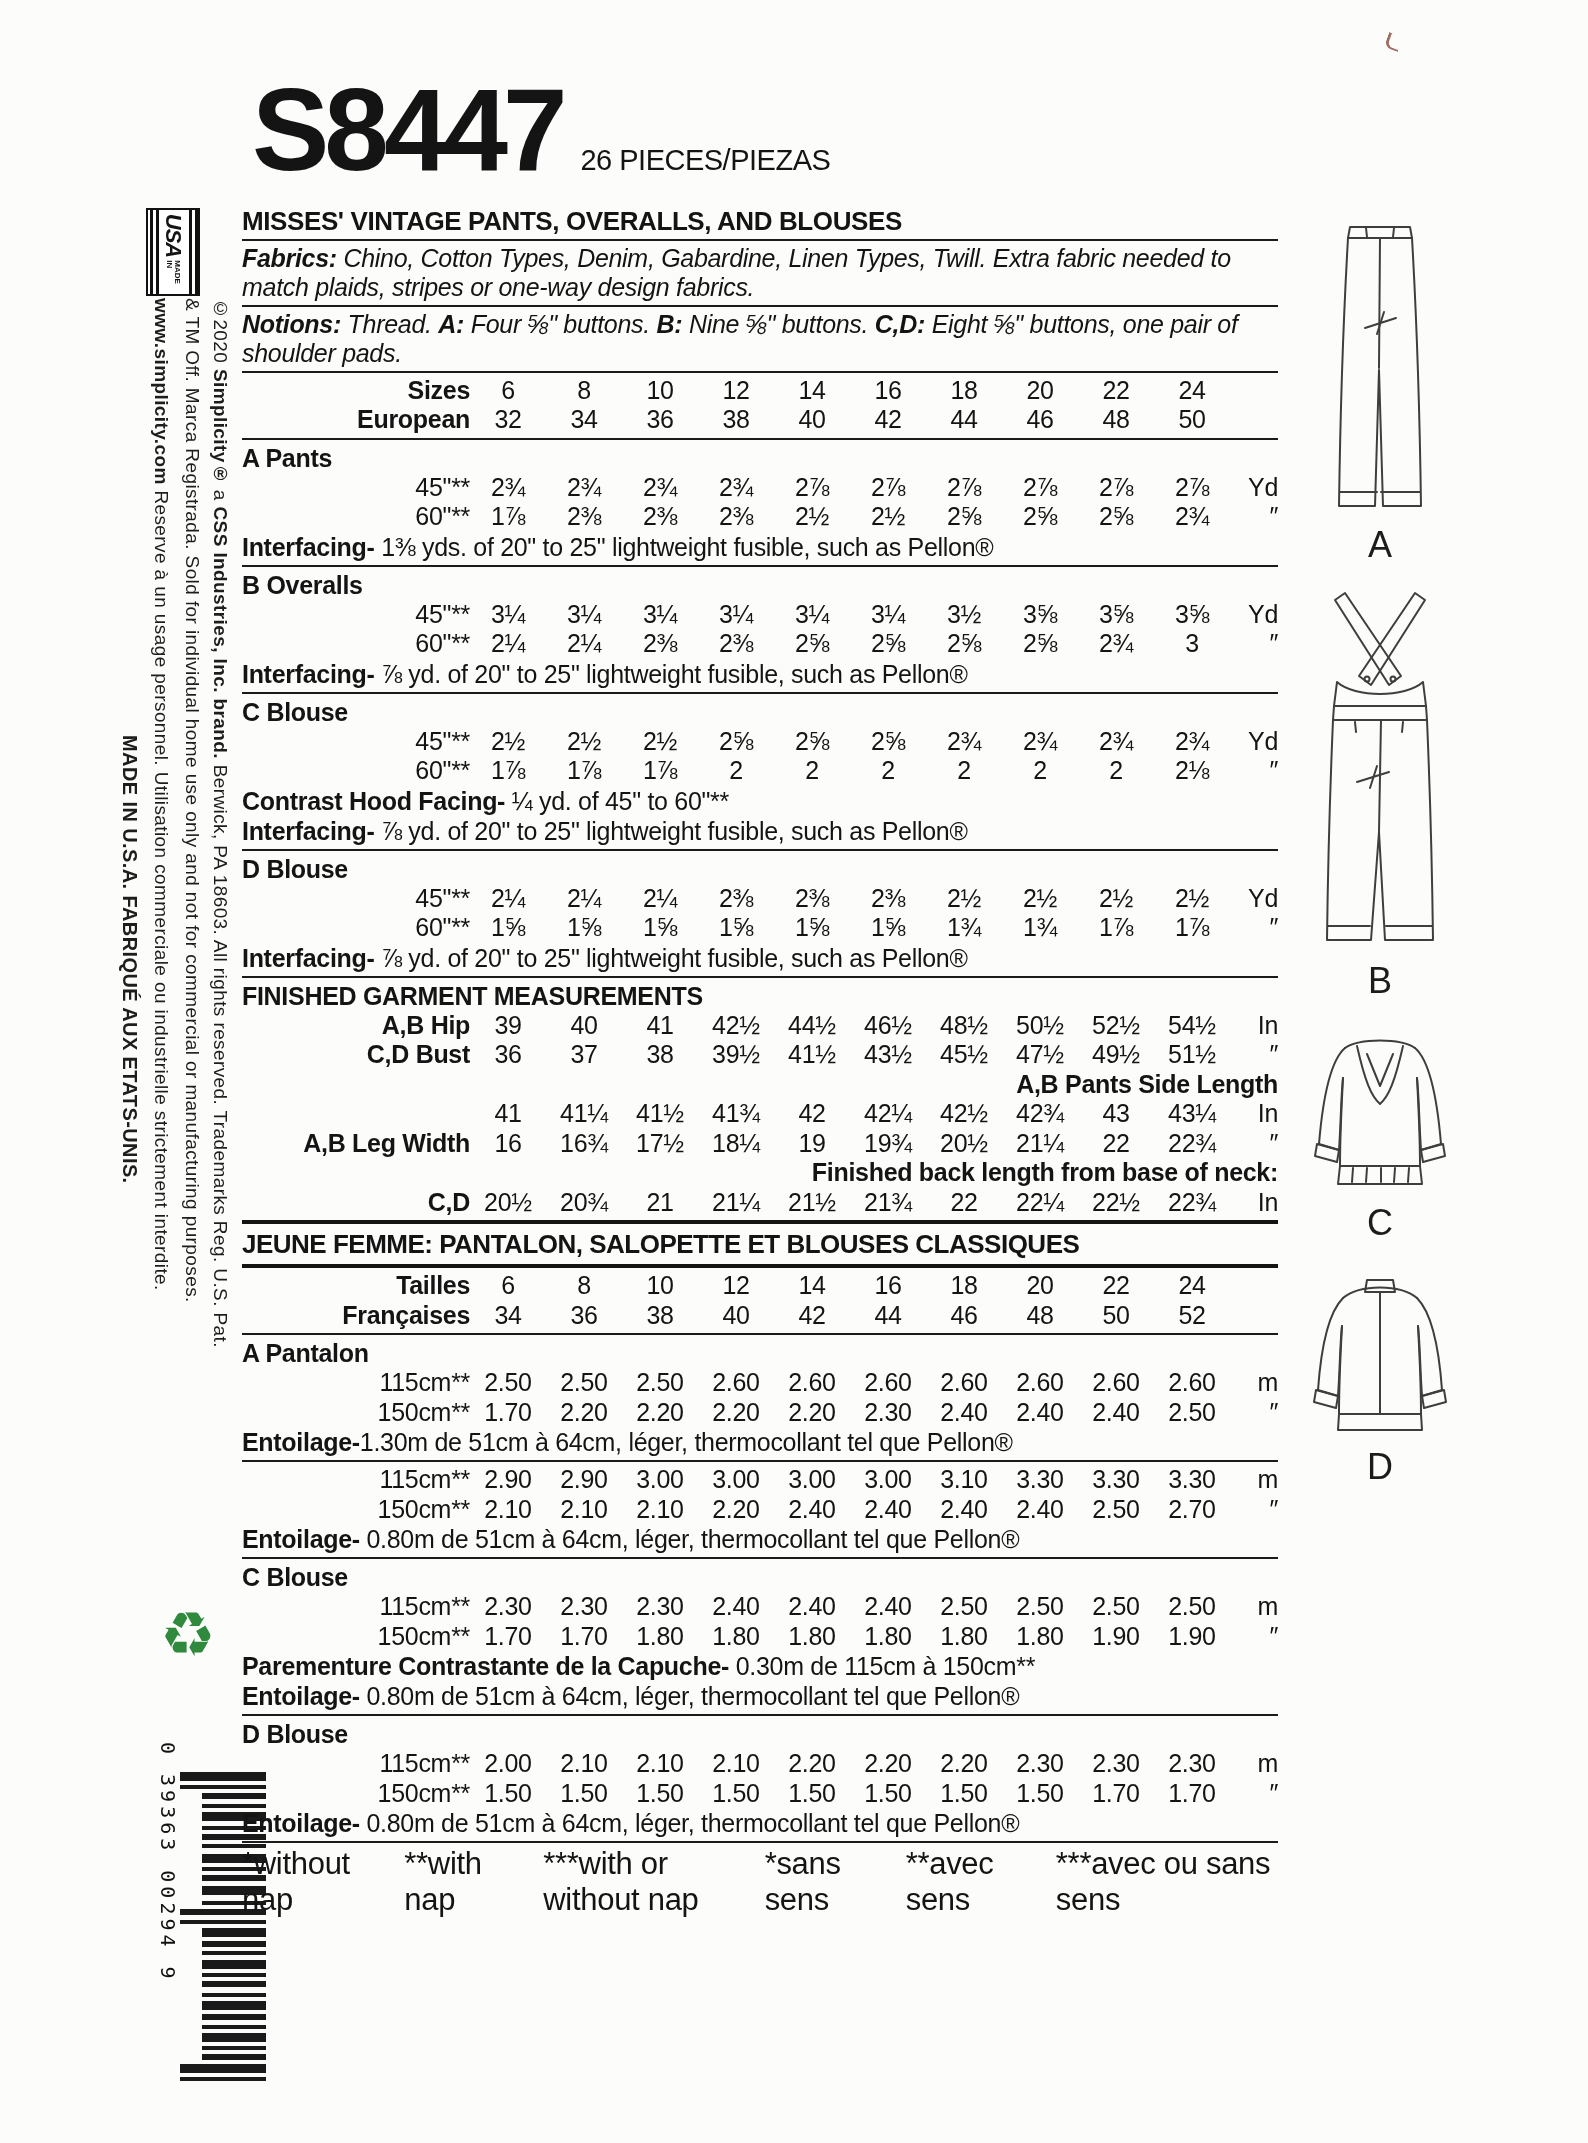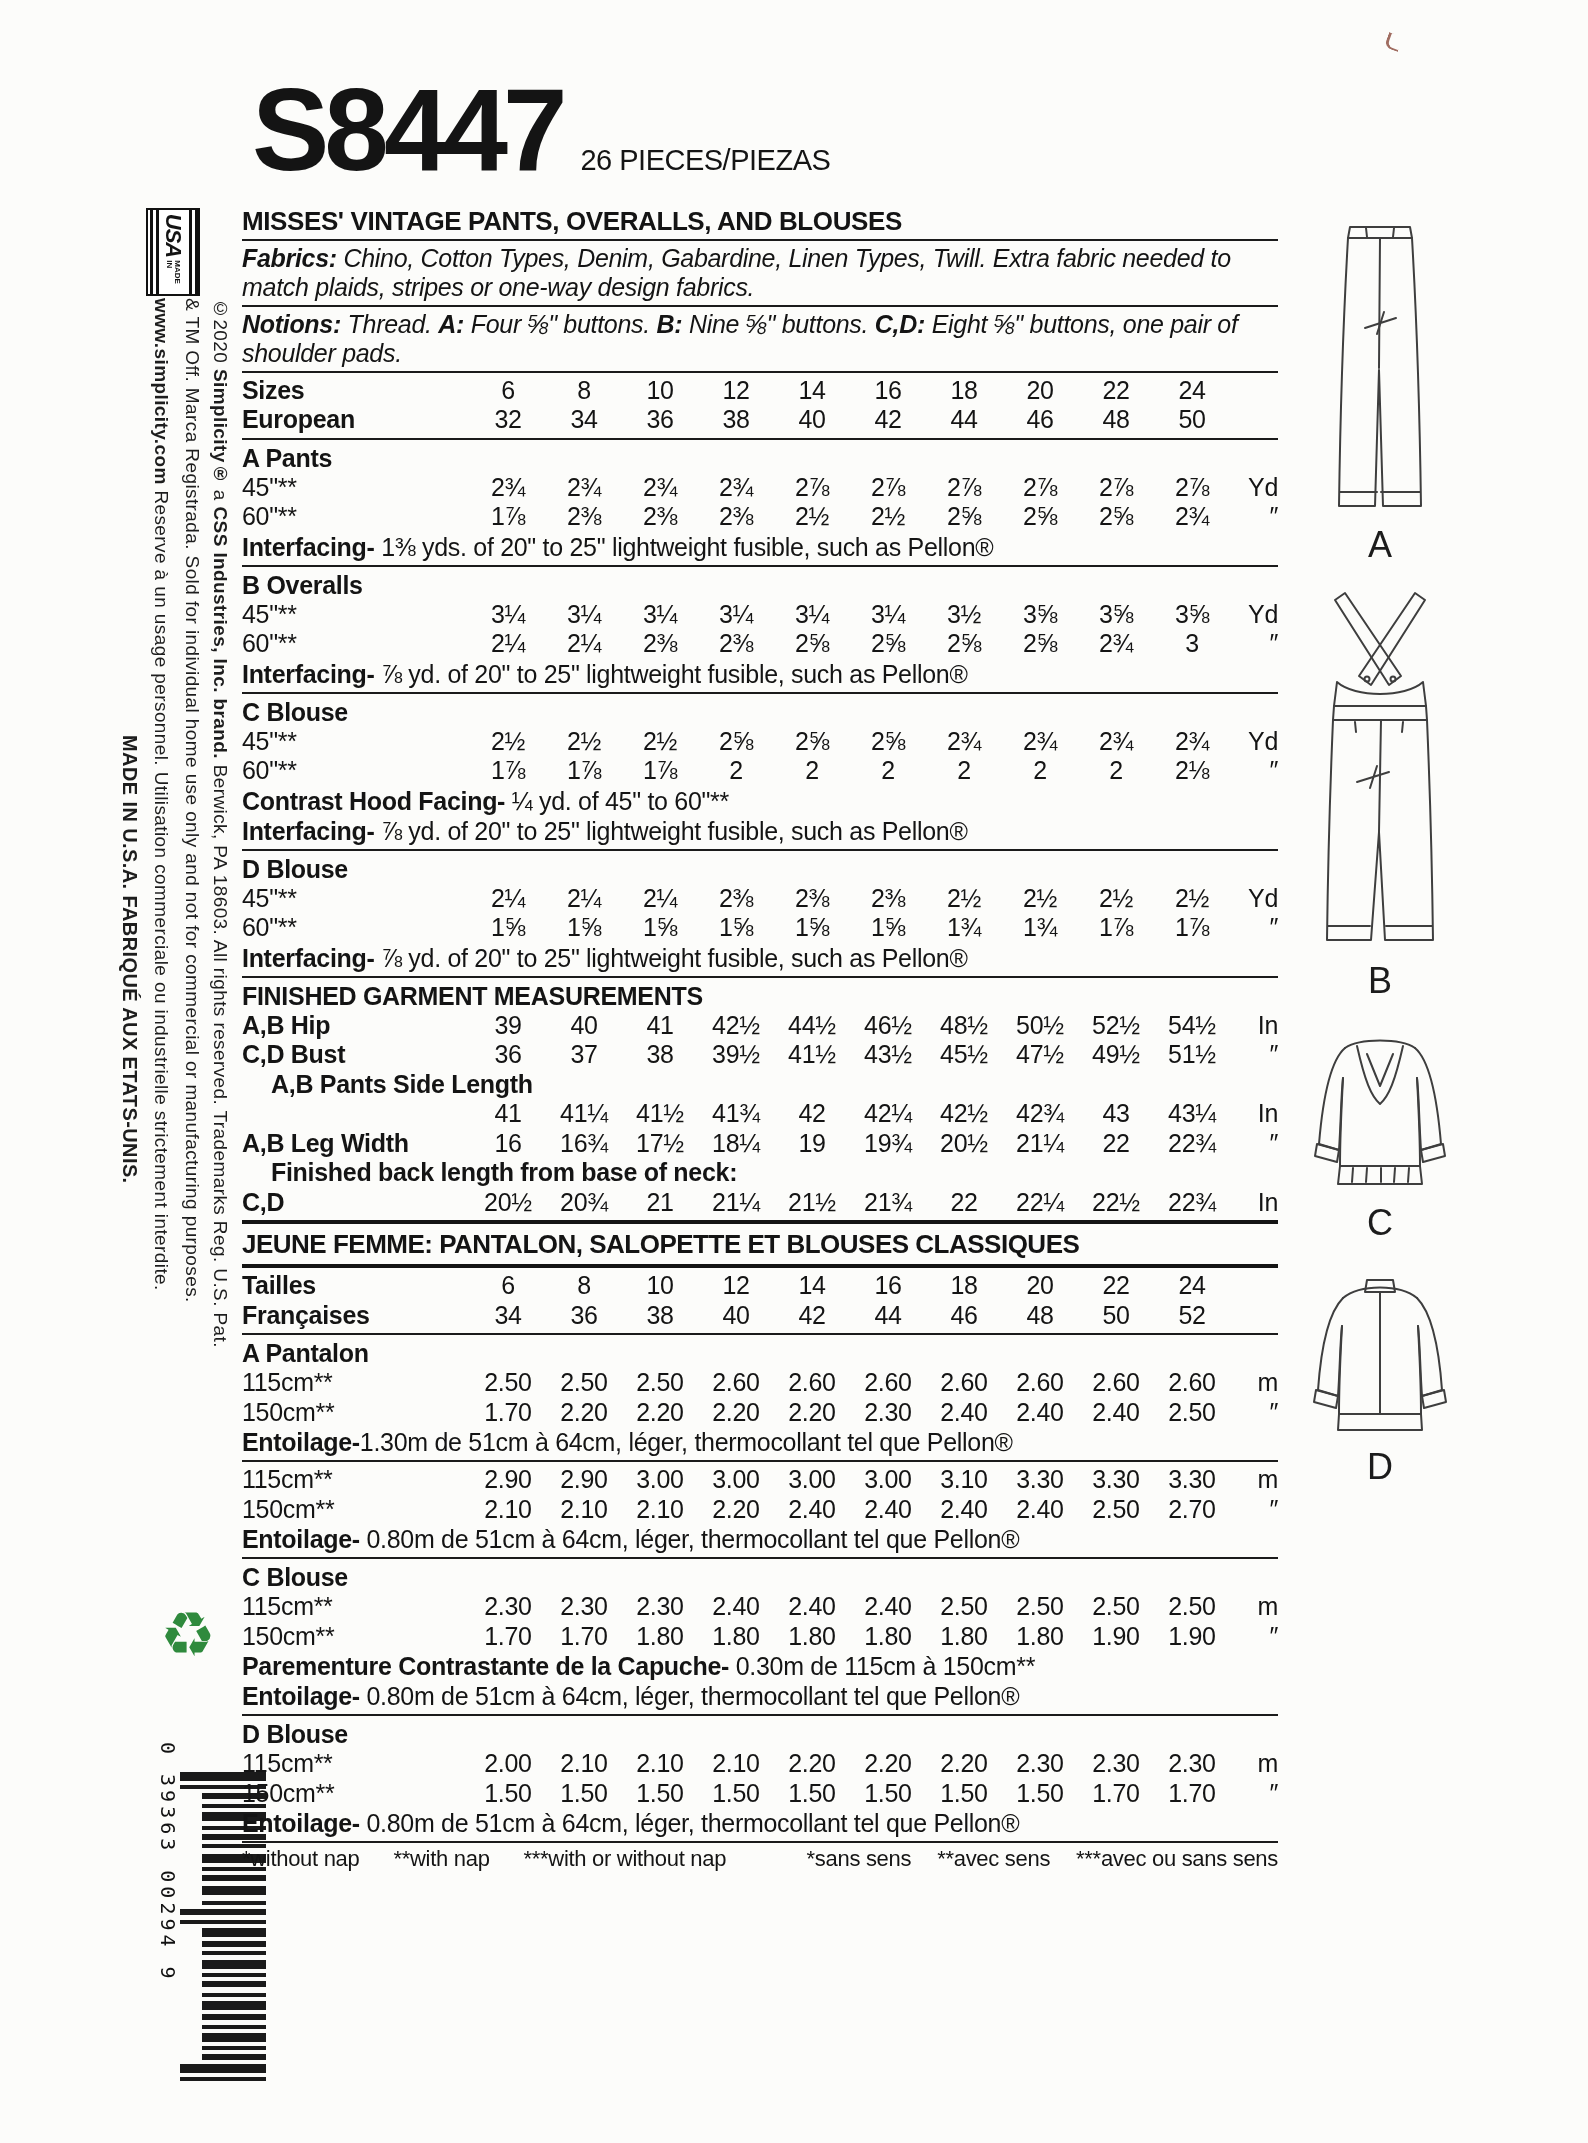--- a/index.html
+++ b/index.html
@@ -12,29 +12,29 @@
   .pattern-number{font-size:116px;font-weight:700;letter-spacing:-5px;line-height:1.05;}
   .pieces{font-size:29px;letter-spacing:-0.5px;}
   .doc-title{font-size:26px;font-weight:700;letter-spacing:-0.4px;margin-top:14px;line-height:30px;}
   .rule{border-top:2px solid #1b1b1b;margin:3px 0;}
   .rule.thick{border-top:4px solid #141414;}
   .para{font-size:25px;line-height:29px;letter-spacing:-0.3px;margin:2px 0;font-style:italic;}
   
   #yardage-table{margin-top:2px;}
   .trow{display:grid;grid-template-columns:228px repeat(10,76px) 48px;font-size:25px;
         line-height:29.5px;letter-spacing:-0.3px;}
-  .tlabel{text-align:left;white-space:nowrap;}
+  .tlabel{text-align:right;white-space:nowrap;}
   .tlabel.wide{grid-column:1/-1;margin-left:29px;}
   .tval{text-align:center;}
   .tunit{text-align:right;padding-left:6px;}
   .t-title{font-weight:700;font-size:25px;line-height:30px;letter-spacing:-0.3px;}
   .t-heading{font-weight:700;font-size:26px;line-height:34px;letter-spacing:-0.5px;}
   .tnote{font-size:25px;line-height:30px;letter-spacing:-0.3px;}
   
-  .footnotes{display:flex;font-size:22px;letter-spacing:-0.3px;}
+  .footnotes{display:flex;font-size:31px;letter-spacing:-0.3px;}
   .fn-group{display:flex;gap:34px;}
   .fn-group.fr{margin-left:auto;gap:26px;}
   .spanish{font-size:29px;font-weight:700;text-align:center;margin-top:50px;letter-spacing:-0.3px;}
   
   .vcol{position:absolute;writing-mode:vertical-rl;white-space:nowrap;font-size:19px;
         letter-spacing:0.4px;color:#1d1d1d;}
   #vcol0{left:118px;top:735px;font-weight:700;font-size:20px;}
   #vcol1{left:150px;top:298px;}
   #vcol2{left:181px;top:298px;}
   #vcol3{left:209px;top:298px;}

